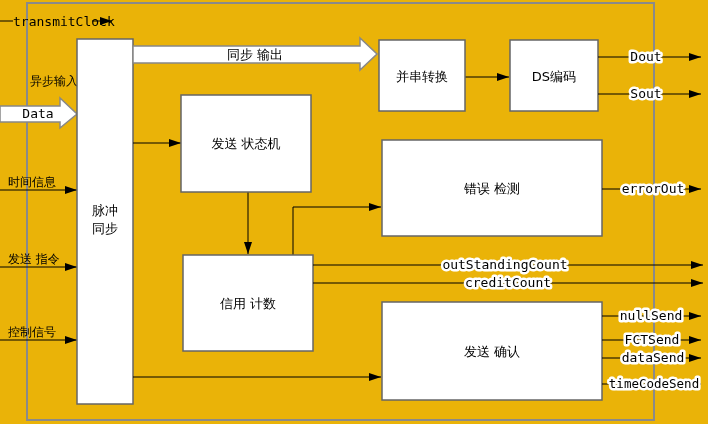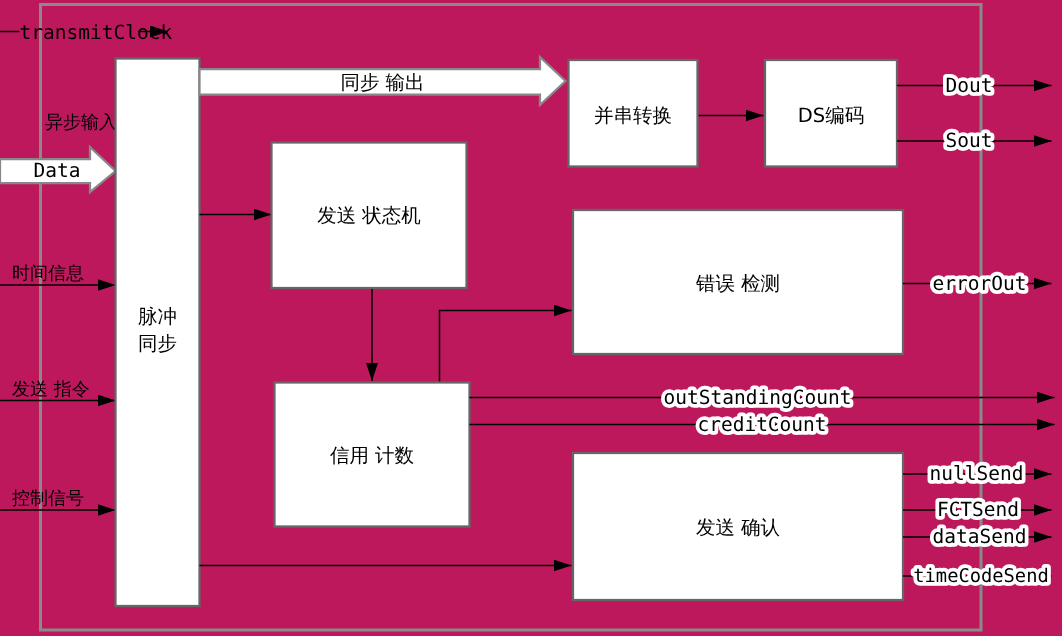--- a/index.html
+++ b/index.html
@@ -1,16 +1,16 @@
 <!DOCTYPE html>
 <html><head>
 <meta charset="utf-8">
 <style>
   html,body { margin:0; padding:0; background:#ffffff; }
-  .stage { position:relative; width:708px; height:424px; background:#be185d; overflow:hidden; }
+  .stage { position:relative; width:708px; height:424px; background:#eab308; overflow:hidden; }
   svg { display:block; }
   text { fill:#000; }
   .mono { font-family:"DejaVu Sans Mono","Liberation Mono",monospace; font-size:13px; }
   .mono-sm { font-family:"DejaVu Sans Mono","Liberation Mono",monospace; font-size:12.5px; }
   .cjk { font-family:"DejaVu Sans","Liberation Sans",sans-serif; font-size:13px; }
   .cjk-sm { font-family:"DejaVu Sans","Liberation Sans",sans-serif; font-size:12px; }
   .halo { paint-order:stroke; stroke:#ffffff; stroke-width:5px; stroke-linejoin:round; }
   .wire { stroke:#000000; stroke-width:1; fill:none; }
   .block { fill:#ffffff; stroke:#666666; stroke-width:1.5; }
   .hollow { fill:#ffffff; stroke:#888888; stroke-width:1.5; }

